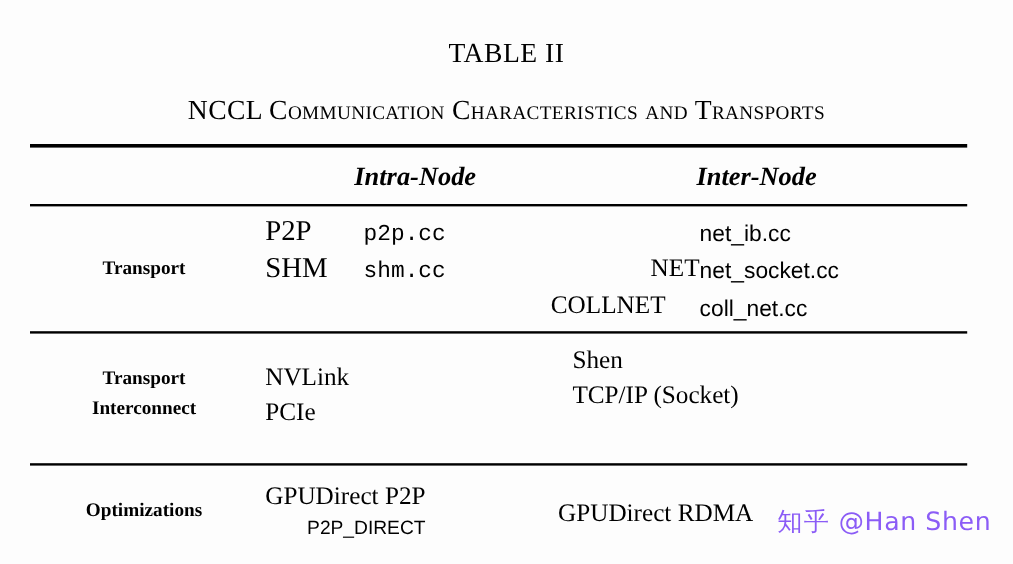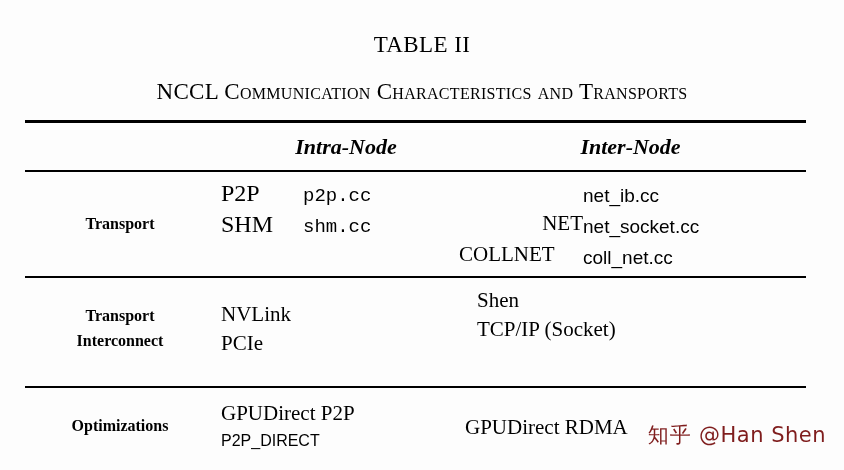--- a/index.html
+++ b/index.html
@@ -131,42 +131,42 @@
     font-size: 21px;
     line-height: 29px;
     white-space: nowrap;
   }
   .pi-intra { position: absolute; left: 196px; top: 22px; }
   .pi-inter { position: absolute; left: 452px; top: 8px; }
 
   
   .op-band { height: 82px; }
   .op-label { top: 25px; }
-  .op-intra { position: absolute; left: 196px; top: 12px; }
+  .op-intra { position: absolute; left: 196px; top: 12px; text-align: right; }
   .op-inter { position: absolute; left: 440px; top: 26px; }
   .op-mono {
     font-family: Liberation Sans, sans-serif;
     font-size: 16px;
     line-height: 28px;
     white-space: nowrap;
   }
   .op-serif {
     font-size: 21px;
     line-height: 27px;
     white-space: nowrap;
   }
 
   
   .watermark {
     position: absolute;
     right: 18px;
     top: 421px;
     font-family: "DejaVu Sans", "Liberation Sans", sans-serif;
     font-size: 21px;
-    color: #7f1d1d;
+    color: #8b5cf6;
     letter-spacing: 0.5px;
     white-space: nowrap;
     pointer-events: none;
   }
   .watermark .zh { letter-spacing: 1px; }
 </style>
 </head>
 <body>
 
 <div class="page">

